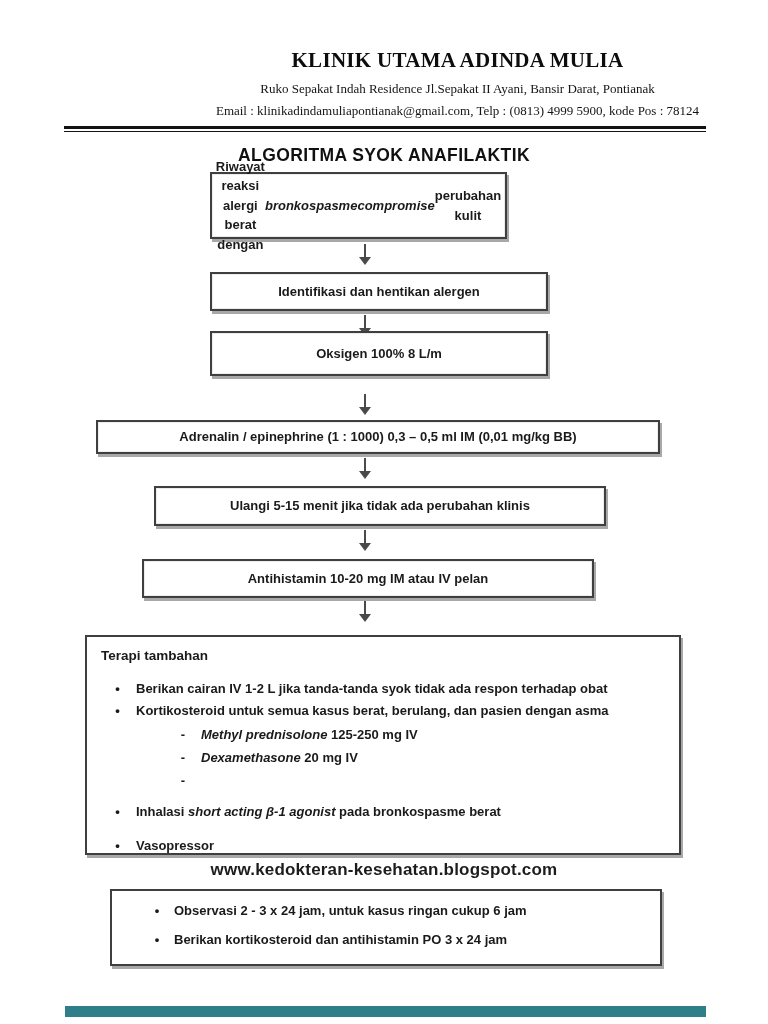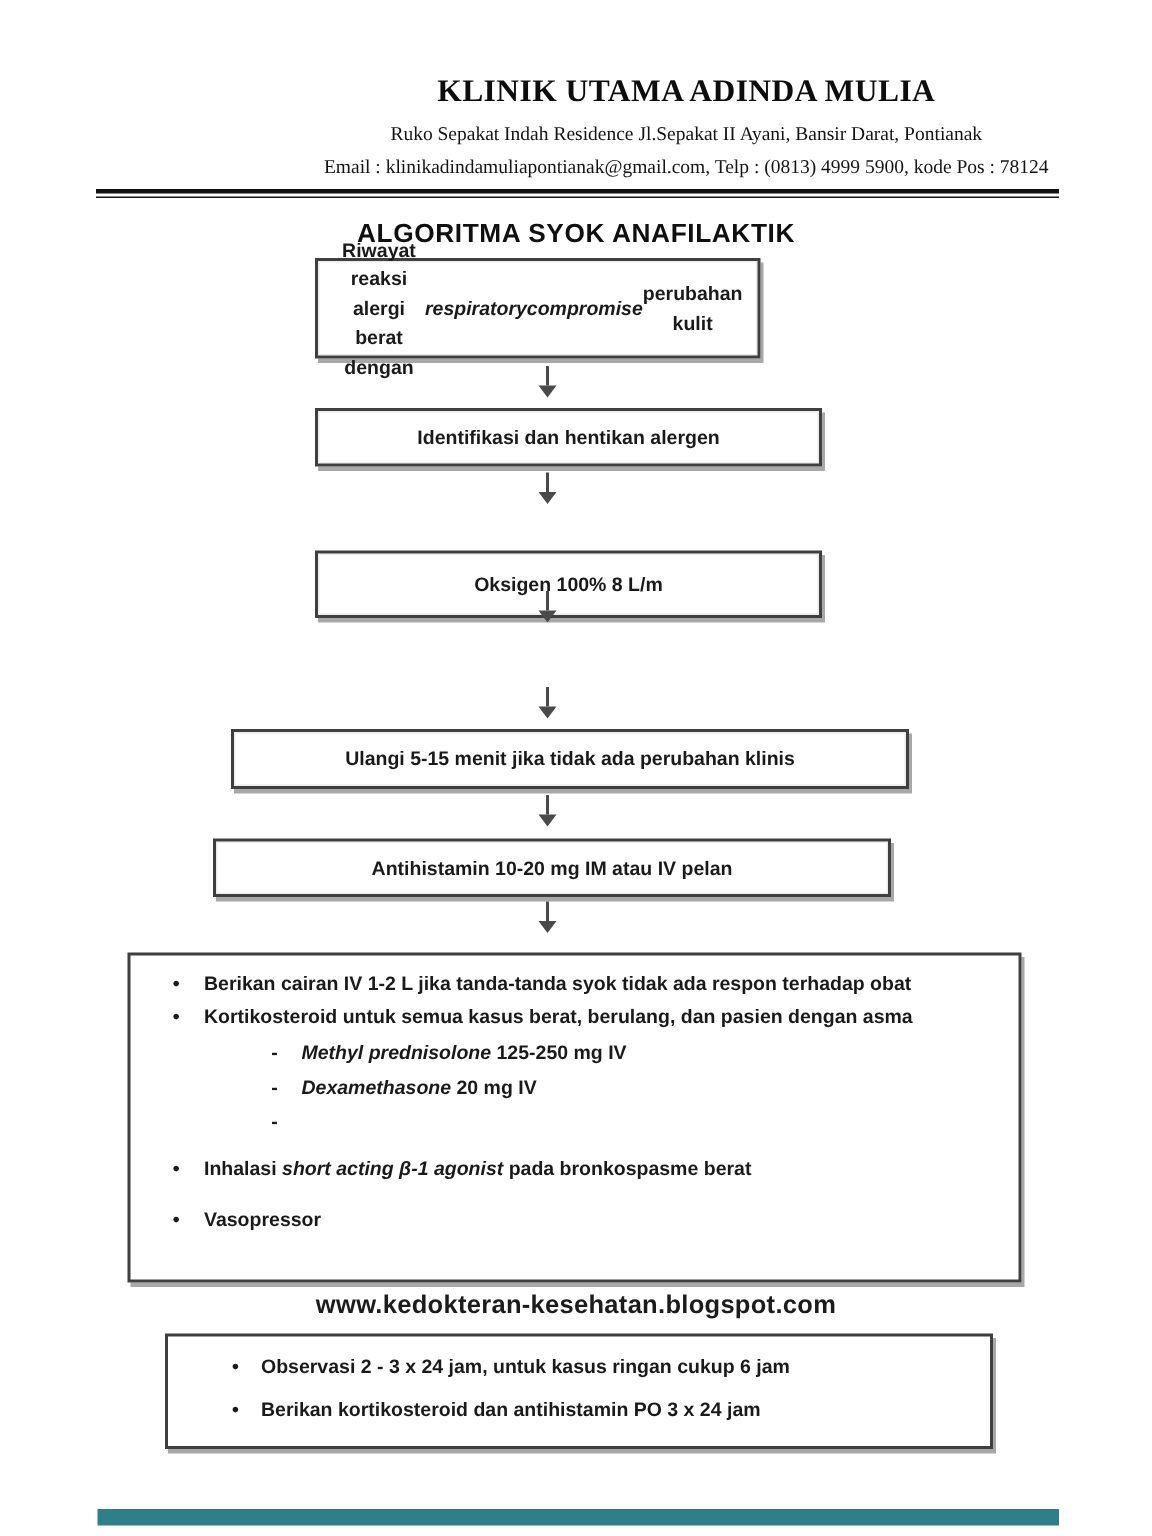--- a/index.html
+++ b/index.html
@@ -23,21 +23,21 @@
 
   
   .doc-title{position:absolute;left:0;top:145px;width:768px;text-align:center;margin:0;
         font-size:17.5px;font-weight:bold;color:#101010;letter-spacing:.4px;}
   .box{position:absolute;background:#fff;border:2px solid #3f3f3f;
         box-shadow:2px 3px 0 #a8a8a8, inset 0 0 0 1px #ececec;
         display:flex;align-items:center;justify-content:center;text-align:center;
         font-weight:bold;font-size:13px;line-height:1.5;color:#1a1a1a;padding:2px 10px;box-sizing:border-box;}
   .s1{left:210px;top:172px;width:297px;height:67px;}
   .s2{left:210px;top:272px;width:338px;height:39px;}
-  .s3{left:210px;top:331px;width:338px;height:45px;margin-top:36px;}
+  .s3{left:210px;top:331px;width:338px;height:45px;}
   .s4{left:96px; top:420px;width:564px;height:34px;}
   .s5{left:154px;top:486px;width:452px;height:40px;}
   .s6{left:142px;top:559px;width:452px;height:39px;}
   .it{font-style:italic;}
   .arrow{position:absolute;left:358px;width:14px;display:flex;flex-direction:column;align-items:center;}
   .a1{top:244px;}.a2{top:315px;}.a3{top:394px;}.a4{top:458px;}.a5{top:530px;}.a6{top:601px;}
   .arrow .stem{width:2.5px;height:13px;background:#4a4a4a;}
   .arrow .head{width:0;height:0;border-left:6px solid transparent;border-right:6px solid transparent;
         border-top:8px solid #4a4a4a;}
 
@@ -75,21 +75,21 @@
     <h1 class="head-title">KLINIK UTAMA ADINDA MULIA</h1>
     <p class="head-line">Ruko Sepakat Indah Residence Jl.Sepakat II Ayani, Bansir Darat, Pontianak</p>
     <p class="head-line">Email : klinikadindamuliapontianak@gmail.com, Telp : (0813) 4999 5900, kode Pos : 78124</p>
   </div>
   <div class="head-rule"></div>
 
   <h2 class="doc-title">ALGORITMA SYOK ANAFILAKTIK</h2>
 
   <div class="box s1">
       <span>Riwayat reaksi alergi berat dengan </span>
-      <span class="it">respiratory</span>
+      <span class="it">bronkospasme</span>
       <br>
       <span class="it">compromise</span>
       <br>
       <span>perubahan kulit</span>
     </div>
   <div class="arrow a1">
       <span class="stem"></span>
       <span class="head"></span>
     </div>
 
@@ -102,20 +102,23 @@
     </div>
 
   <div class="box s3">
       <span>Oksigen 100% 8 L/m</span>
     </div>
   <div class="arrow a3">
       <span class="stem"></span>
       <span class="head"></span>
     </div>
 
+  <div class="box s4">
+      <span>Adrenalin / epinephrine (1 : 1000) 0,3 – 0,5 ml IM (0,01 mg/kg BB)</span>
+    </div>
   <div class="arrow a4">
       <span class="stem"></span>
       <span class="head"></span>
     </div>
 
   <div class="box s5">
       <span>Ulangi 5-15 menit jika tidak ada perubahan klinis</span>
     </div>
   <div class="arrow a5">
       <span class="stem"></span>
@@ -124,20 +127,21 @@
 
   <div class="box s6">
       <span>Antihistamin 10-20 mg IM atau IV pelan</span>
     </div>
   <div class="arrow a6">
       <span class="stem"></span>
       <span class="head"></span>
     </div>
 
   <div class="bigbox">
+    <h3>Terapi tambahan</h3>
 
     <div class="row">
       <span class="marker">•</span>
       <span><span>Berikan cairan IV 1-2 L jika tanda-tanda syok tidak ada respon terhadap obat</span></span>
     </div>
     <div class="row">
       <span class="marker">•</span>
       <span><span>Kortikosteroid untuk semua kasus berat, berulang, dan pasien dengan asma</span></span>
     </div>
 

